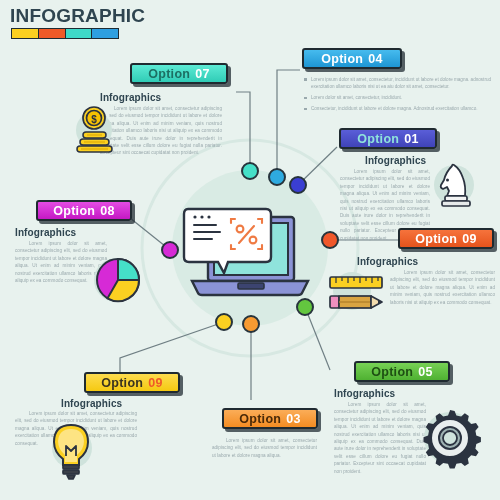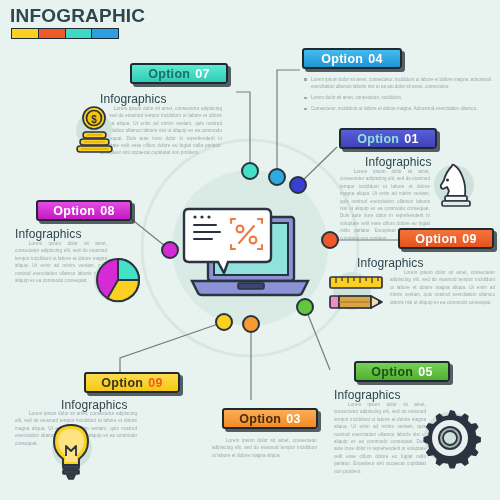--- a/index.html
+++ b/index.html
@@ -33,21 +33,21 @@
     box-shadow:3px 3px 0 rgba(35,45,52,.75);
     display:flex;align-items:center;justify-content:center;
     font-size:12.5px;font-weight:bold;white-space:nowrap;
     box-sizing:border-box;letter-spacing:.3px;
   }
   .badge .w1{margin-right:5px;text-align:center;}
   .badge .w2{font-weight:bold;}
 
   
   .heading{
-    font-size:12px;font-weight:normal;color:#2f4550;letter-spacing:.1px;text-align:right;
+    font-size:10px;font-weight:bold;color:#2f4550;letter-spacing:.1px;text-align:right;
   }
   .body{
     font-size:4.6px;line-height:7.4px;color:#9aa9ad;text-align:justify;
     letter-spacing:.05px;
   }
   .body.ind{text-indent:14px;}
   ul.bullets{margin:0;padding:0;list-style:none;}
   ul.bullets li{
     font-size:4.6px;line-height:7.4px;color:#9aa9ad;
     padding-left:8px;position:relative;margin-bottom:3.5px;

